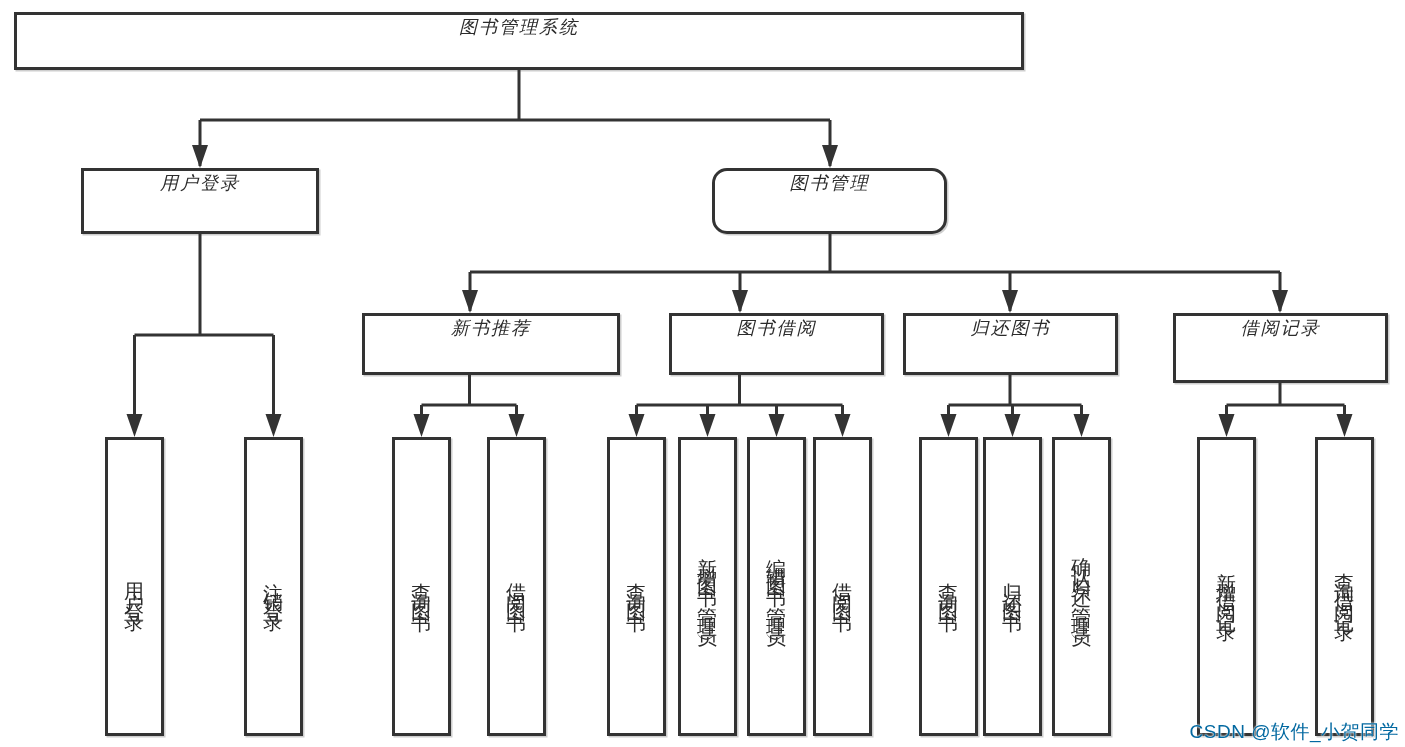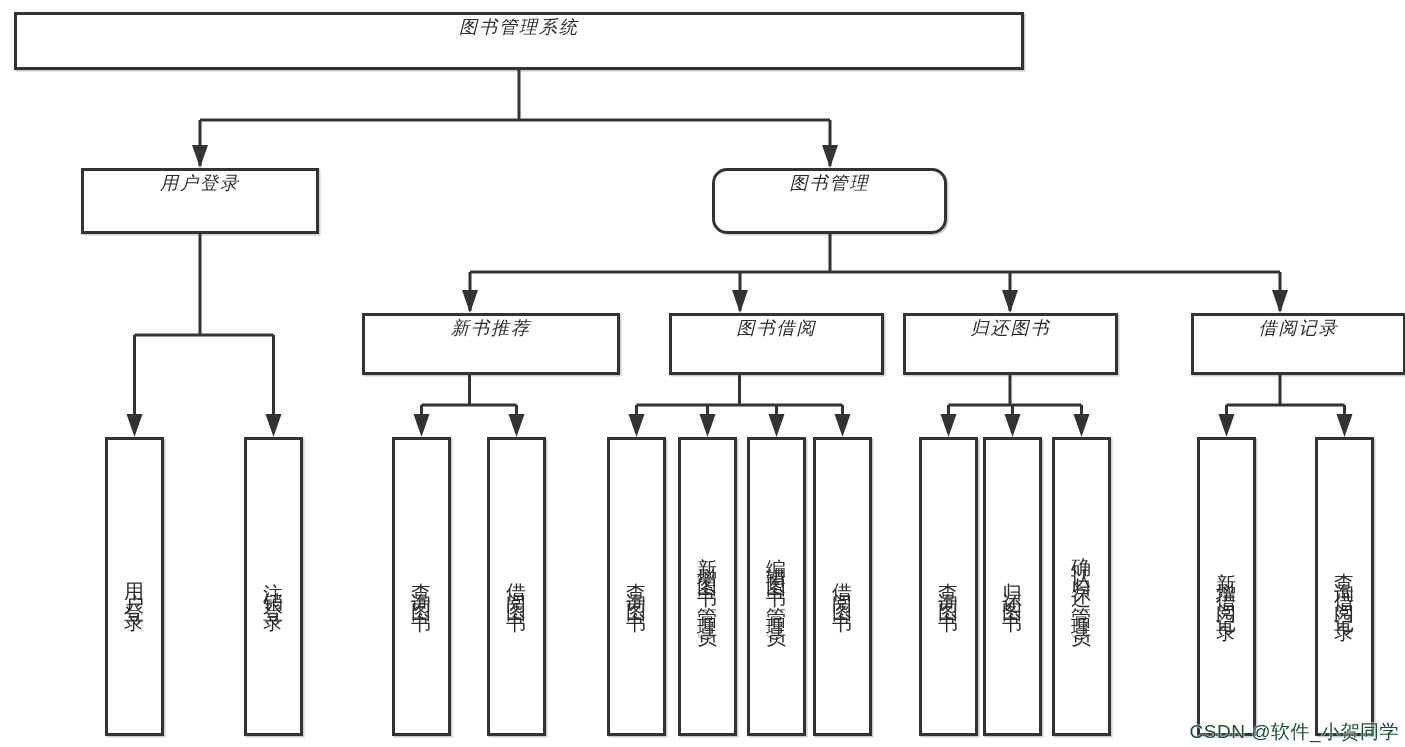--- a/index.html
+++ b/index.html
@@ -22,21 +22,21 @@
     display:flex; align-items:center; justify-content:center;
     box-shadow:1.5px 1.5px 0 rgba(60,60,60,0.25);
   }
   .leaf span {
     writing-mode:vertical-rl; text-orientation:mixed;
     color:#2b2b2b; font-size:20px; letter-spacing:10px; line-height:1;
     white-space:nowrap;
   }
   .watermark {
     position:absolute; top:719px; right:6px; z-index:3;
-    color:#14532d; font-size:19px; letter-spacing:0.5px;
+    color:#0369a1; font-size:19px; letter-spacing:0.5px;
     text-shadow:0 0 2px #ffffff, 0 0 2px #ffffff;
   }
 </style>
 </head>
 <body>
 
 <div class="stage">
 
   <svg class="wires" width="1405" height="747" viewBox="0 0 1405 747">
     <path fill="none" stroke="#333333" stroke-width="3" d="M519 70 V120 M200 120 H830 M200 120 V166 M830 120 V166
@@ -80,21 +80,21 @@
 
   <div class="node" style="left:362px; top:313px; width:258px; height:62px;">
     <span>新书推荐</span>
   </div>
   <div class="node" style="left:632px; top:313px; width:215px; height:62px;margin-left:37px;">
     <span>图书借阅</span>
   </div>
   <div class="node" style="left:903px; top:313px; width:215px; height:62px;">
     <span>归还图书</span>
   </div>
-  <div class="node" style="left:1173px; top:313px; width:215px; height:62px;margin-left:18px;">
+  <div class="node" style="left:1173px; top:313px; width:215px; height:70px;">
     <span>借阅记录</span>
   </div>
 
   <div class="leaf" style="left:105px; top:437px; width:59px; height:299px;">
     <span>用户登录</span>
   </div>
   <div class="leaf" style="left:244px; top:437px; width:59px; height:299px;">
     <span>注销登录</span>
   </div>
 

